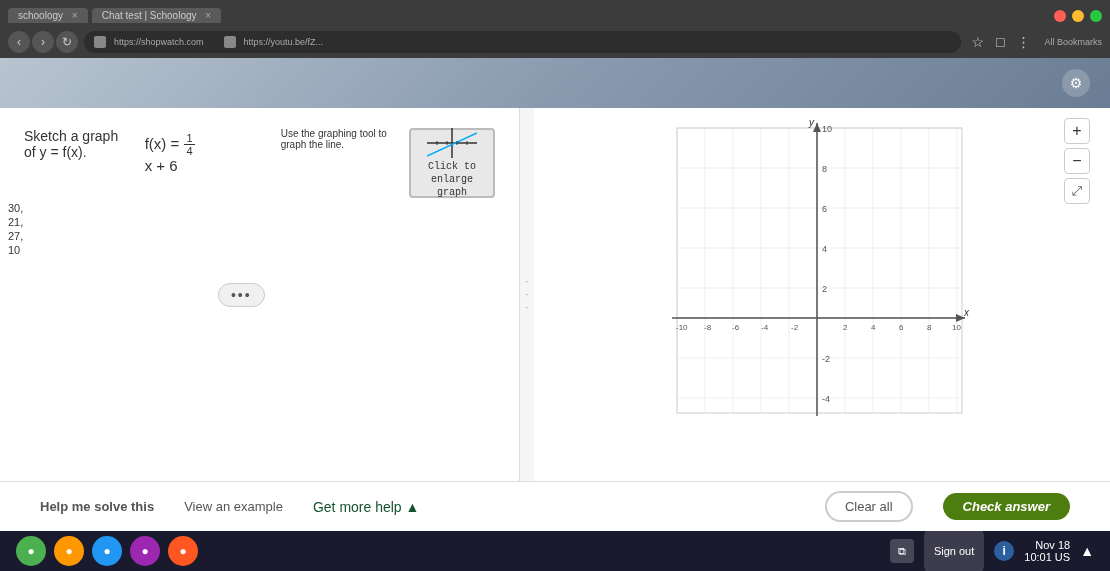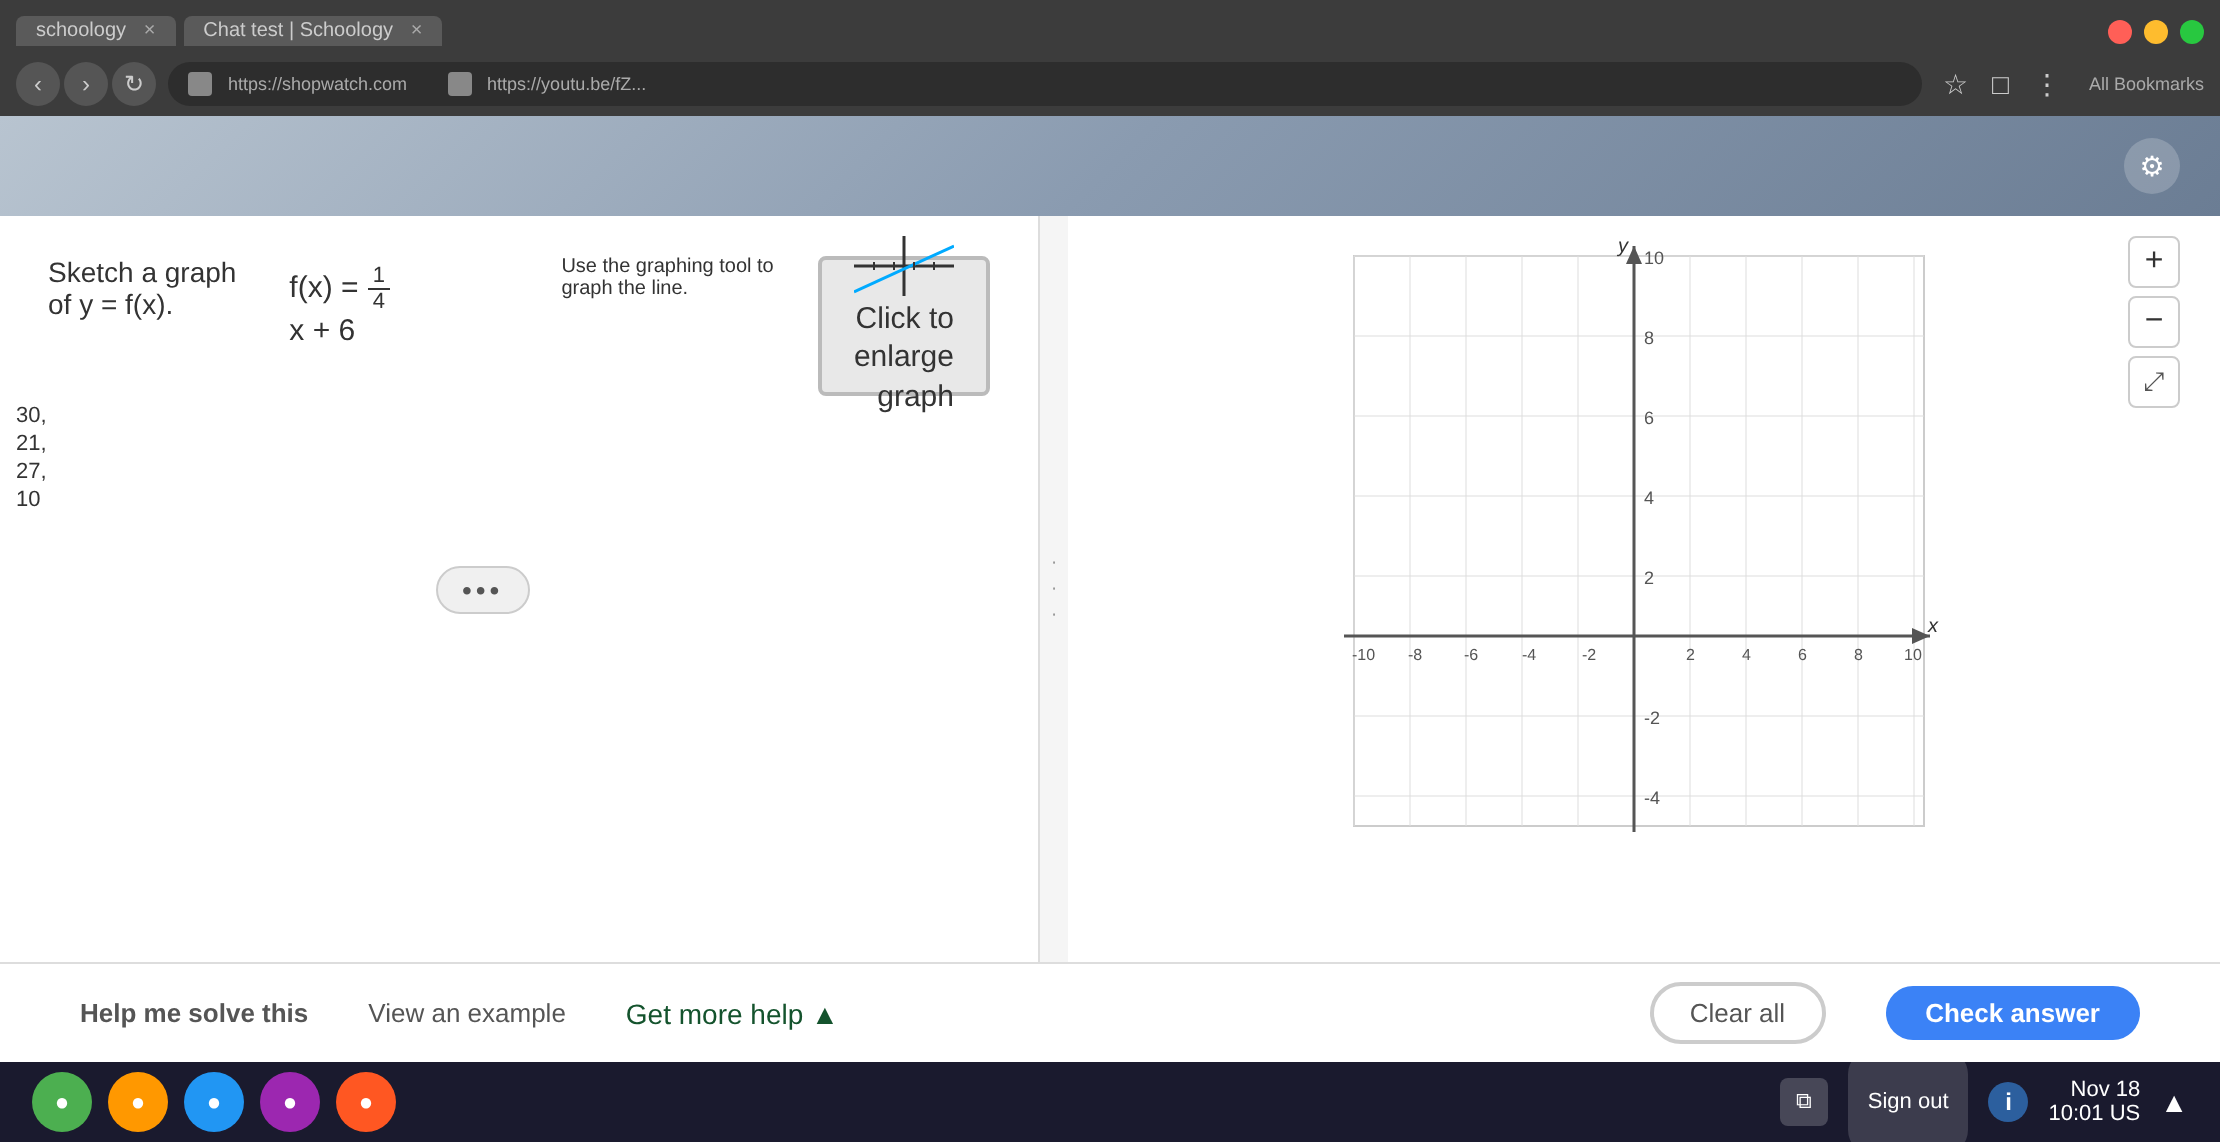--- a/index.html
+++ b/index.html
@@ -217,24 +217,25 @@
       cursor: pointer;
       gap: 2px;
       position: relative;
     }
     .enlarge-btn-miniaxes {
       width: 50px;
       height: 30px;
       position: relative;
     }
     .enlarge-btn-text {
-      font-size: 15px;
+      font-size: 10px;
       color: #333;
-      text-align: right;
+      text-align: center;
       line-height: 1.3;
+      font-family: Liberation Mono, monospace;
     }
 
     
     .drag-handle {
       width: 14px;
       background: #f5f5f5;
       display: flex;
       align-items: center;
       justify-content: center;
       cursor: col-resize;
@@ -341,28 +342,29 @@
       background: #fff;
       border: 2px solid #ccc;
       border-radius: 20px;
       padding: 6px 18px;
       font-size: 13px;
       color: #555;
       cursor: pointer;
       font-weight: normal;
     }
     .check-answer-btn {
-      background: #3b82f6;
+      background: #4d7c0f;
       border: none;
       border-radius: 20px;
       padding: 6px 20px;
       font-size: 13px;
       color: #fff;
       cursor: pointer;
       font-weight: bold;
+      font-style: italic;
     }
 
     
     .os-taskbar {
       background: #1a1a2e;
       height: 40px;
       display: flex;
       align-items: center;
       padding: 0 16px;
       gap: 12px;

